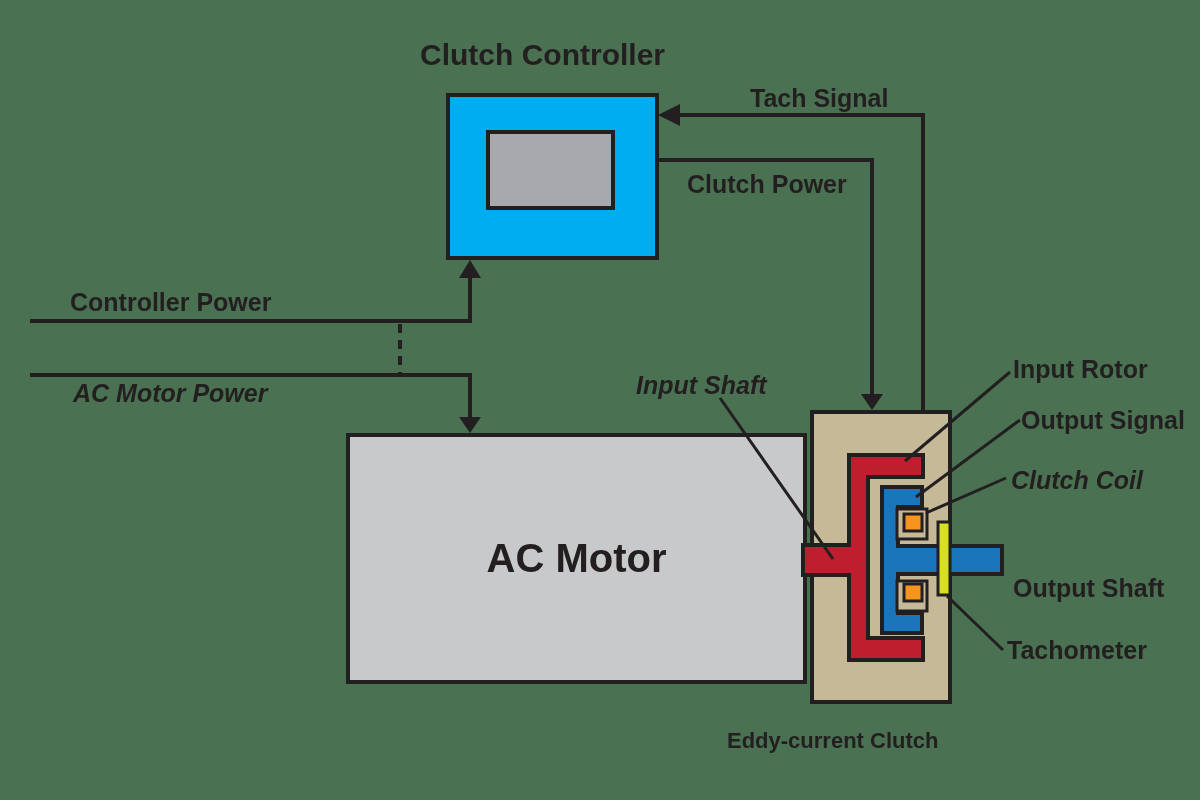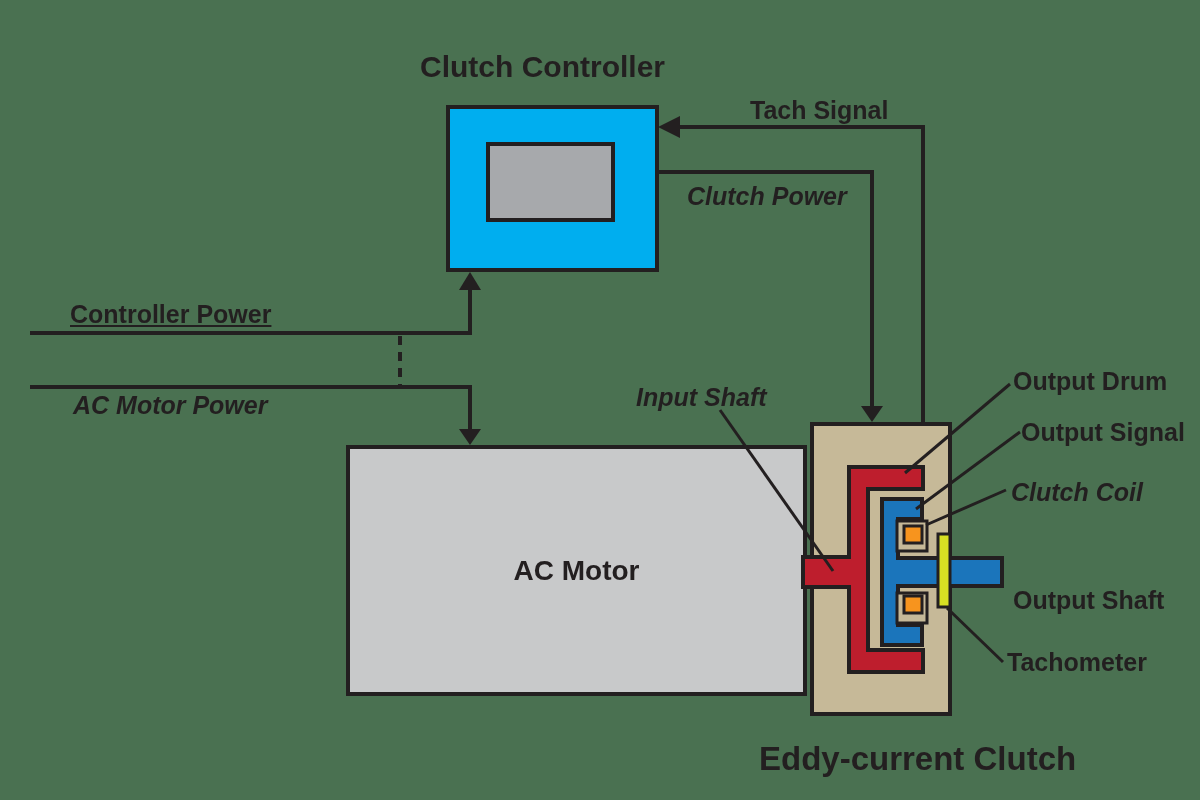--- a/index.html
+++ b/index.html
@@ -2,36 +2,36 @@
 <html><head>
 <meta charset="utf-8">
 <style>
   html,body{margin:0;padding:0;}
   body{
     width:1200px;height:800px;overflow:hidden;
     background:#4A7151;
     font-family:"Liberation Sans","DejaVu Sans",sans-serif;
     position:relative;
   }
-  #stage{position:absolute;left:0;top:12px;width:1200px;height:568px;}
+  #stage{position:absolute;left:0;top:0;width:1200px;height:568px;}
   svg#art{position:absolute;left:0;top:0;}
   .lbl{
     position:absolute;
     color:#231F20;
     font-weight:bold;
     font-size:25px;
     white-space:nowrap;
     line-height:1.1;
     letter-spacing:0px;
   }
   .title{font-size:30px;}
   .motor-text{
     position:absolute;left:348px;top:435px;width:457px;height:247px;
     display:flex;align-items:center;justify-content:center;
-    color:#231F20;font-weight:bold;font-size:28px;
+    color:#231F20;font-weight:bold;font-size:40px;
   }
   
   .shape{stroke:#231F20;stroke-width:4;}
   .shape-thin{stroke:#231F20;stroke-width:3;}
   .ln{stroke:#231F20;stroke-width:4;fill:none;}
   .ln-dash{stroke:#231F20;stroke-width:4;fill:none;stroke-dasharray:9 7;}
   .ldr{stroke:#231F20;stroke-width:3;fill:none;}
   .ah{fill:#231F20;stroke:none;}
 </style>
 </head>
@@ -78,35 +78,35 @@
     <line x1="1010" y1="372" x2="905" y2="461" class="ldr"></line>
     <line x1="1020" y1="420" x2="916" y2="497" class="ldr"></line>
     <line x1="1006" y1="478" x2="926" y2="513" class="ldr"></line>
     <line x1="1003" y1="650" x2="947" y2="596" class="ldr"></line>
   </svg>
 
   <div class="lbl title" style="left:420px;top:38px;">Clutch Controller</div>
 
   <div class="lbl" style="left:750px;top:85px;">Tach Signal</div>
 
-  <div class="lbl" style="left:687px;top:171px;font-style:italic;">Clutch Power</div>
+  <div class="lbl" style="left:687px;top:171px;">Clutch Power</div>
 
-  <div class="lbl" style="left:70px;top:289px;text-decoration:underline;">Controller Power</div>
+  <div class="lbl" style="left:70px;top:289px;">Controller Power</div>
 
   <div class="lbl" style="left:73px;top:380px;font-style:italic;">AC Motor Power</div>
 
   <div class="lbl" style="left:636px;top:372px;font-style:italic;">Input Shaft</div>
 
   <div class="motor-text">AC Motor</div>
 
-  <div class="lbl" style="left:1013px;top:356px;">Output Drum</div>
+  <div class="lbl" style="left:1013px;top:356px;">Input Rotor</div>
 
   <div class="lbl" style="left:1021px;top:407px;">Output Signal</div>
 
   <div class="lbl" style="left:1011px;top:467px;font-style:italic;">Clutch Coil</div>
 
   <div class="lbl" style="left:1013px;top:545px;margin-top:30px;">Output Shaft</div>
 
   <div class="lbl" style="left:1007px;top:637px;text-align:right;">Tachometer</div>
 
-  <div class="lbl" style="left:727px;top:729px;font-size:33px;margin-left:32px;">Eddy-current Clutch</div>
+  <div class="lbl" style="left:727px;top:729px;font-size:22px;">Eddy-current Clutch</div>
 
 </div>
 
 </body></html>

